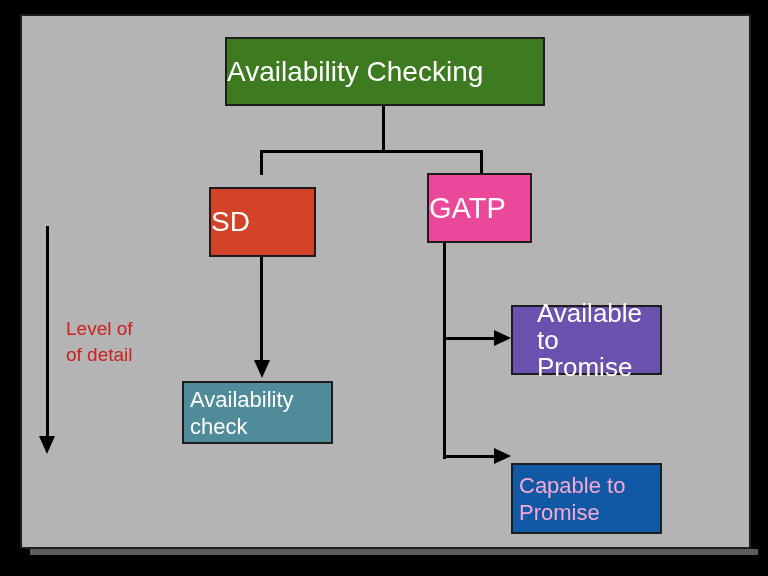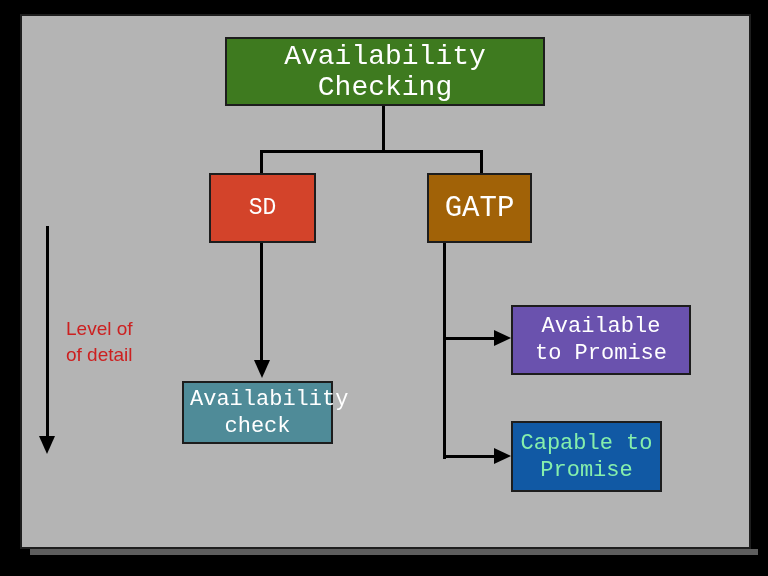--- a/index.html
+++ b/index.html
@@ -32,31 +32,29 @@
     background: #5e5e5e;
     z-index: 0;
   }
   .node {
     position: absolute;
     box-sizing: border-box;
     border: 2px solid #1d1d1d;
     display: flex;
     align-items: center;
     justify-content: center;
-    text-align: center;
     color: #fff;
     z-index: 3;
-    font-family: Liberation Mono, monospace;
   }
   .node .lbl { display: block; width: 100%; }
   .root-node   { left: 225px; top: 37px;  width: 320px; height: 69px; font-size: 28px; }
-  .sd-node     { left: 209px; top: 173px; width: 107px; height: 70px; font-size: 23px; }
+  .sd-node     { left: 209px; top: 187px; width: 107px; height: 70px; font-size: 28px; }
   .gatp-node   { left: 427px; top: 173px; width: 105px; height: 70px; font-size: 29px; }
   .check-node  { left: 182px; top: 381px; width: 151px; height: 63px; font-size: 22px; line-height: 27px; padding: 0 6px; }
-  .atp-node    { left: 511px; top: 305px; width: 180px; height: 70px; font-size: 22px; line-height: 27px; padding: 0 10px; }
+  .atp-node    { left: 511px; top: 305px; width: 151px; height: 70px; font-size: 26px; line-height: 27px; padding: 0 24px; }
   .ctp-node    { left: 511px; top: 421px; width: 151px; height: 71px; font-size: 22px; line-height: 27px; padding: 0 6px; }
   .conn {
     position: absolute;
     background: #000;
     z-index: 2;
   }
   .arrowhead { position: absolute; width: 0; height: 0; z-index: 2; }
   .arrowhead.down  { border-left: 8px solid transparent; border-right: 8px solid transparent; border-top: 18px solid #000; }
   .arrowhead.right { border-top: 8px solid transparent; border-bottom: 8px solid transparent; border-left: 17px solid #000; }
   .annotation {
@@ -94,33 +92,33 @@
   <div class="arrowhead down" style="left:39px; top:436px;"></div>
 
   <div class="node root-node" style="background-color: rgb(62, 122, 31); color: rgb(255, 255, 255);">
     <span class="lbl">Availability Checking</span>
   </div>
 
   <div class="node sd-node" style="background-color: rgb(211, 67, 42); color: rgb(255, 255, 255);">
     <span class="lbl">SD</span>
   </div>
 
-  <div class="node gatp-node" style="background-color: #a16207; color: rgb(255, 255, 255);">
+  <div class="node gatp-node" style="background-color: #ec4899; color: rgb(255, 255, 255);">
     <span class="lbl">GATP</span>
   </div>
 
   <div class="node check-node" style="background-color: rgb(79, 139, 152); color: rgb(255, 255, 255);">
     <span class="lbl">Availability check</span>
   </div>
 
   <div class="node atp-node" style="background-color: rgb(106, 82, 174); color: rgb(255, 255, 255);">
     <span class="lbl">Available to Promise</span>
   </div>
 
-  <div class="node ctp-node" style="background-color: rgb(17, 89, 164); color: #86efac;">
+  <div class="node ctp-node" style="background-color: rgb(17, 89, 164); color: #f9a8d4; margin-top: 42px;">
     <span class="lbl">Capable to Promise</span>
   </div>
 
   <div class="annotation" style="color: rgb(204, 32, 32);">
     <span>Level of</span>
     <span>of detail</span>
   </div>
 
 </div>
 

